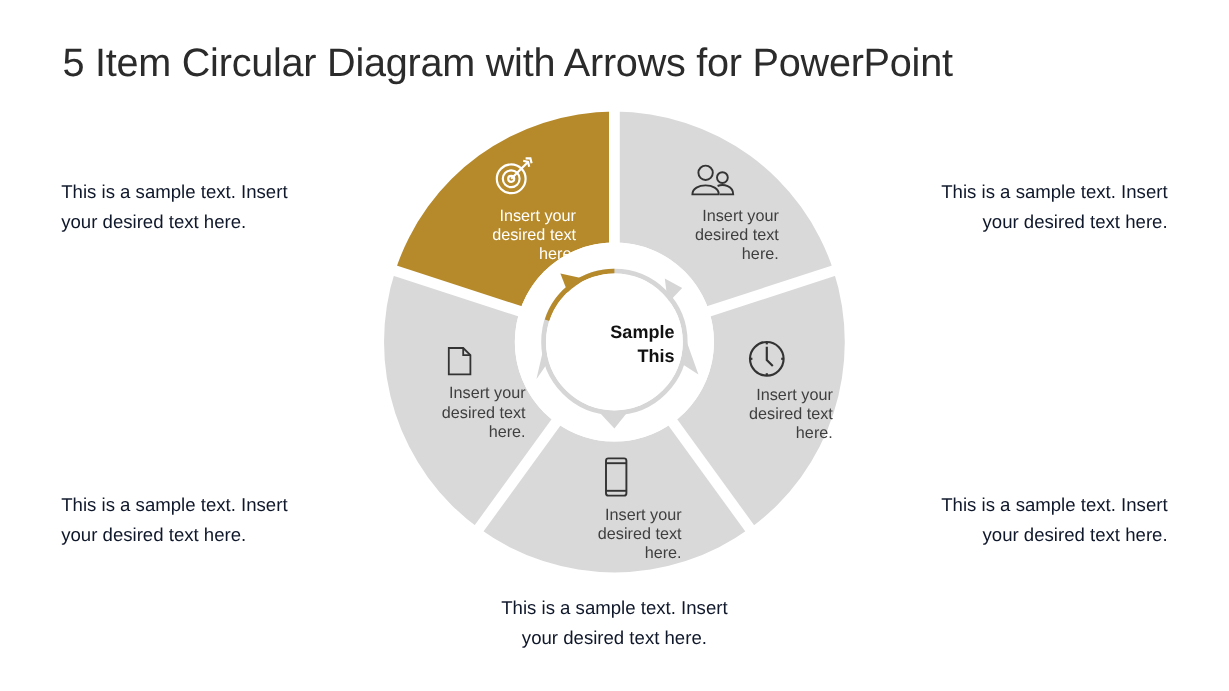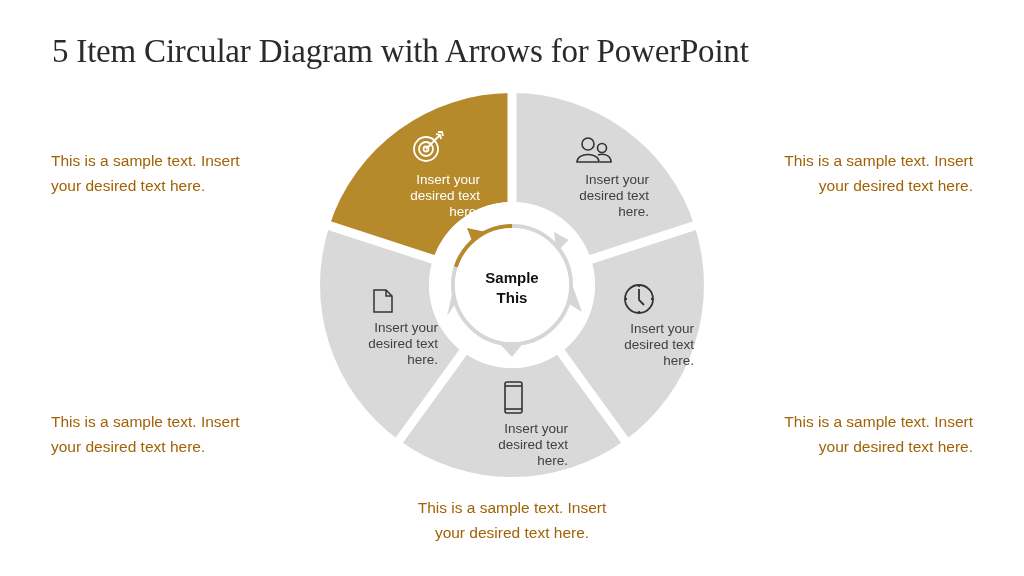--- a/index.html
+++ b/index.html
@@ -1,24 +1,24 @@
 <!DOCTYPE html>
 <html><head>
 <meta charset="utf-8">
 <style>
   html, body { margin: 0; padding: 0; }
   body { width: 1024px; height: 576px; background: #ffffff; position: relative; overflow: hidden; font-family: "Liberation Sans", "DejaVu Sans", sans-serif; }
-  .title { position: absolute; left: 52px; top: 33px; font-size: 33px; color: #2b2b2b; white-space: nowrap; letter-spacing: -0.2px; font-family: Liberation Serif, serif; }
-  .side-text { position: absolute; font-size: 15.5px; line-height: 25px; color: #a16207; width: 240px; }
+  .title { position: absolute; left: 52px; top: 33px; font-size: 33px; color: #2b2b2b; white-space: nowrap; letter-spacing: -0.2px; }
+  .side-text { position: absolute; font-size: 15.5px; line-height: 25px; color: #0f172a; width: 240px; }
   .side-text.left { text-align: left; }
   .side-text.right { text-align: right; }
   .side-text.center { text-align: center; }
   svg.diagram { position: absolute; left: 0; top: 0; }
   .seg-label { font-size: 13.5px; line-height: 16px; text-align: right; position: absolute; width: 110px; }
-  .center-label { position: absolute; left: 462px; top: 268px; width: 100px; text-align: center; font-weight: bold; font-size: 15px; line-height: 20px; color: #111; }
+  .center-label { position: absolute; left: 462px; top: 268px; width: 100px; text-align: right; font-weight: bold; font-size: 15px; line-height: 20px; color: #111; }
 </style>
 </head>
 <body>
 
 <div class="title">5 Item Circular Diagram with Arrows for PowerPoint</div>
 
 <svg class="diagram" width="1024" height="576" viewBox="0 0 1024 576">
 
   <path fill="#B68A2A" d="M 329.4 225.7 A 192 192 0 0 1 512 93 L 512 202 A 83 83 0 0 0 433.1 259.4 Z"></path>
 

